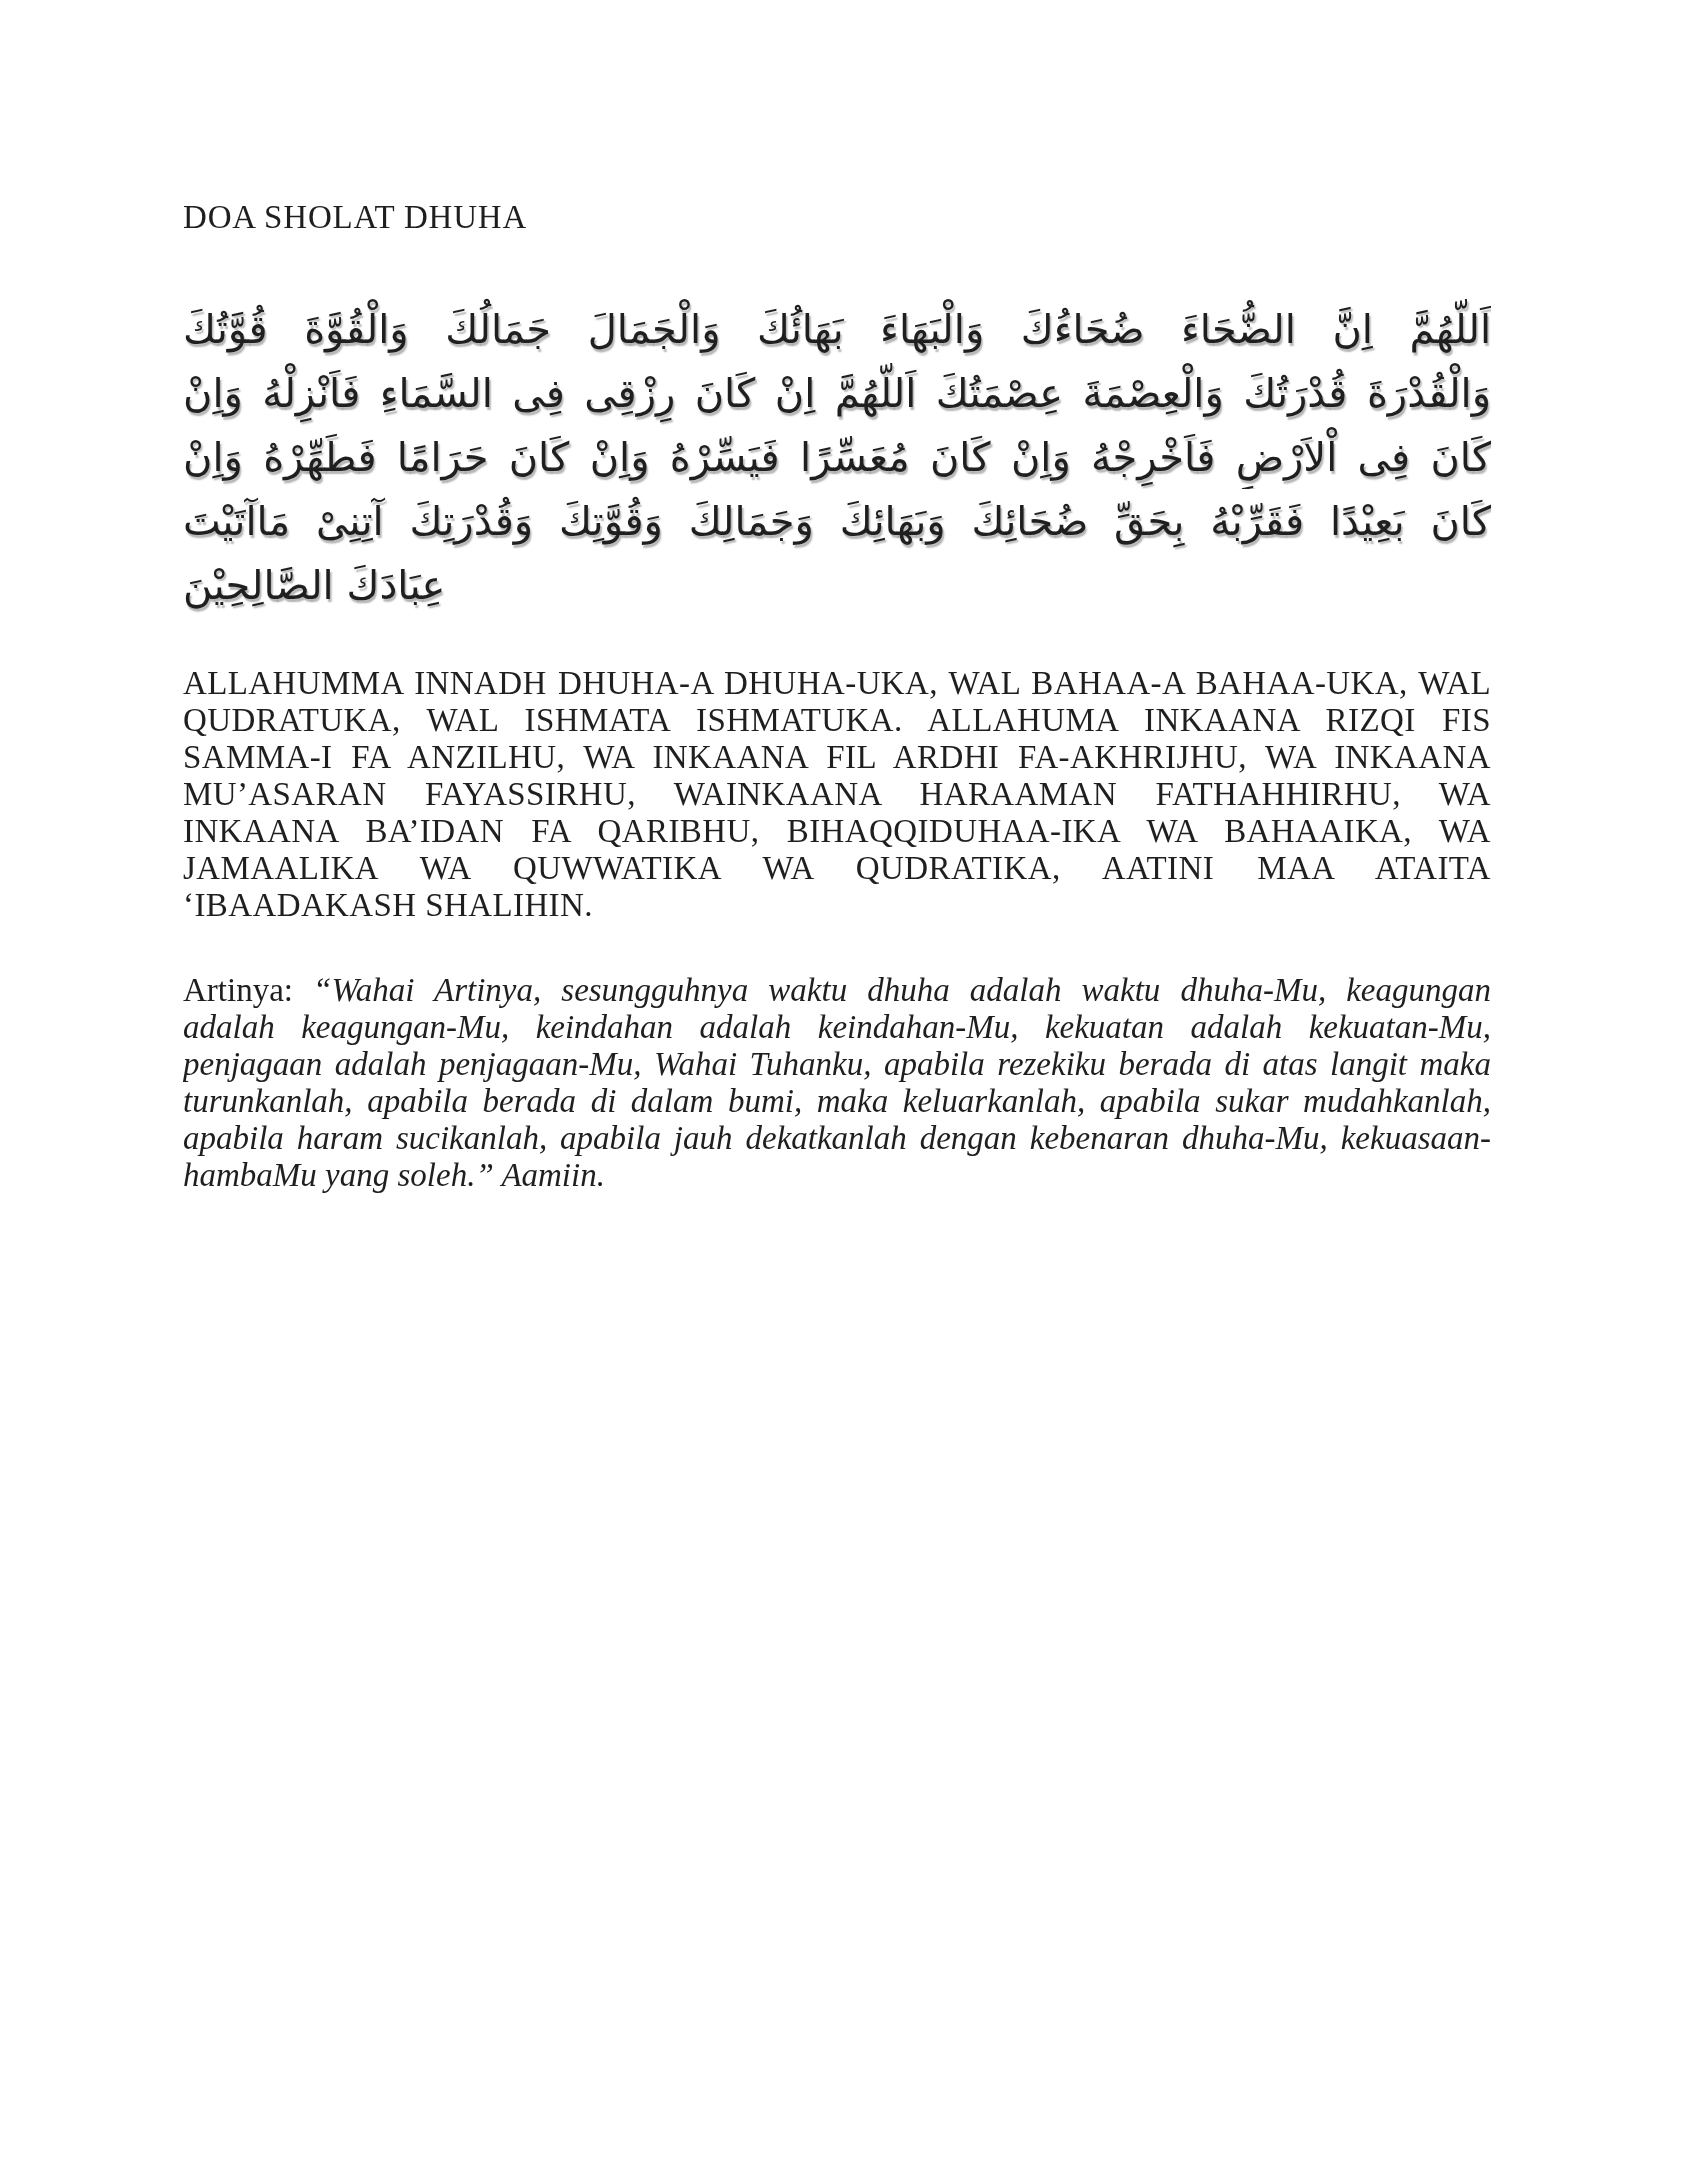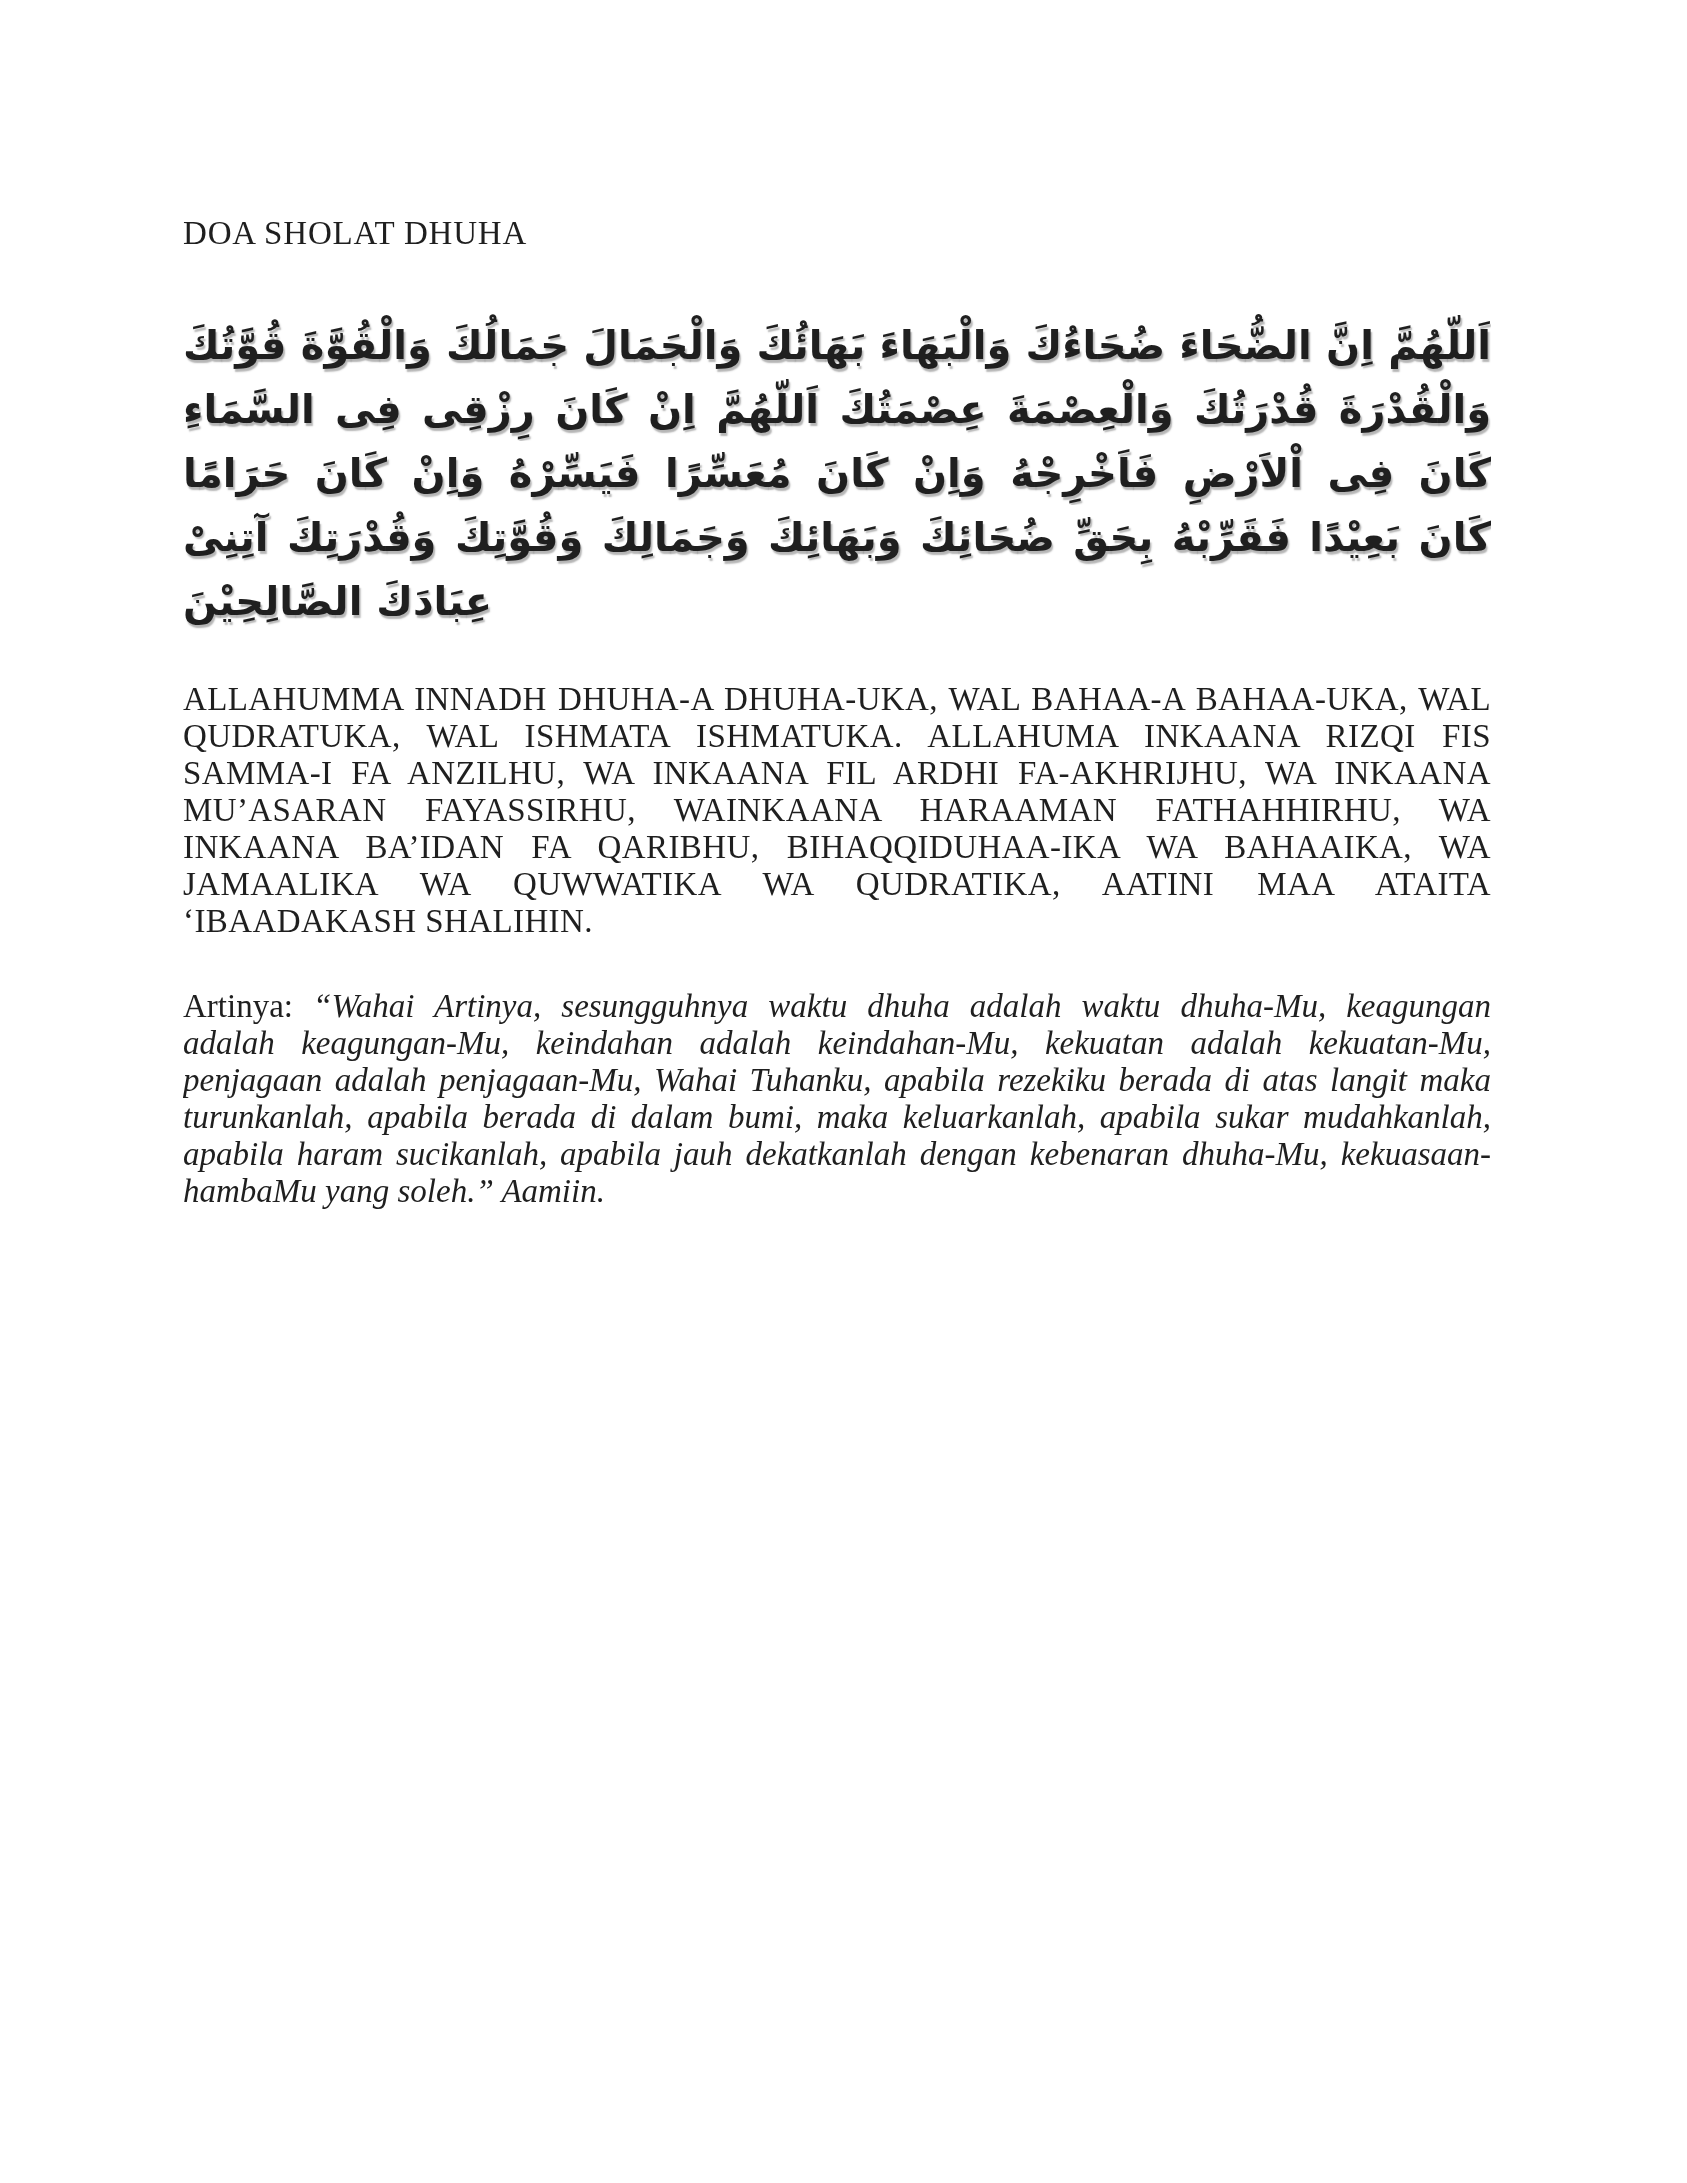--- a/index.html
+++ b/index.html
@@ -11,39 +11,38 @@
     width: 1687px;
     height: 2183px;
     font-family: "Liberation Serif", serif;
     color: #1f1f1f;
     position: relative;
   }
   .page {
     box-sizing: content-box;
     padding: 198px 0 0 183px;
     width: 1308px;
-    margin-top: 16px;
   }
   .title {
     font-size: 33px;
     font-weight: normal;
     letter-spacing: 0.8px;
     margin: 0;
     height: 38px;
     line-height: 38px;
     white-space: nowrap;
   }
   .arabic-block {
     margin-top: 61px;
   }
   .aline {
     direction: rtl;
     unicode-bidi: embed;
     font-family: "DejaVu Sans", sans-serif;
-    font-weight: 700;
+    font-weight: 400;
     font-size: 40px;
     height: 64px;
     line-height: 64px;
     text-align: justify;
     text-align-last: justify;
     overflow: hidden;
     text-shadow: 1.6px 2.5px 1.6px rgba(90,90,90,0.45);
   }
   .aline.last {
     text-align: center;

